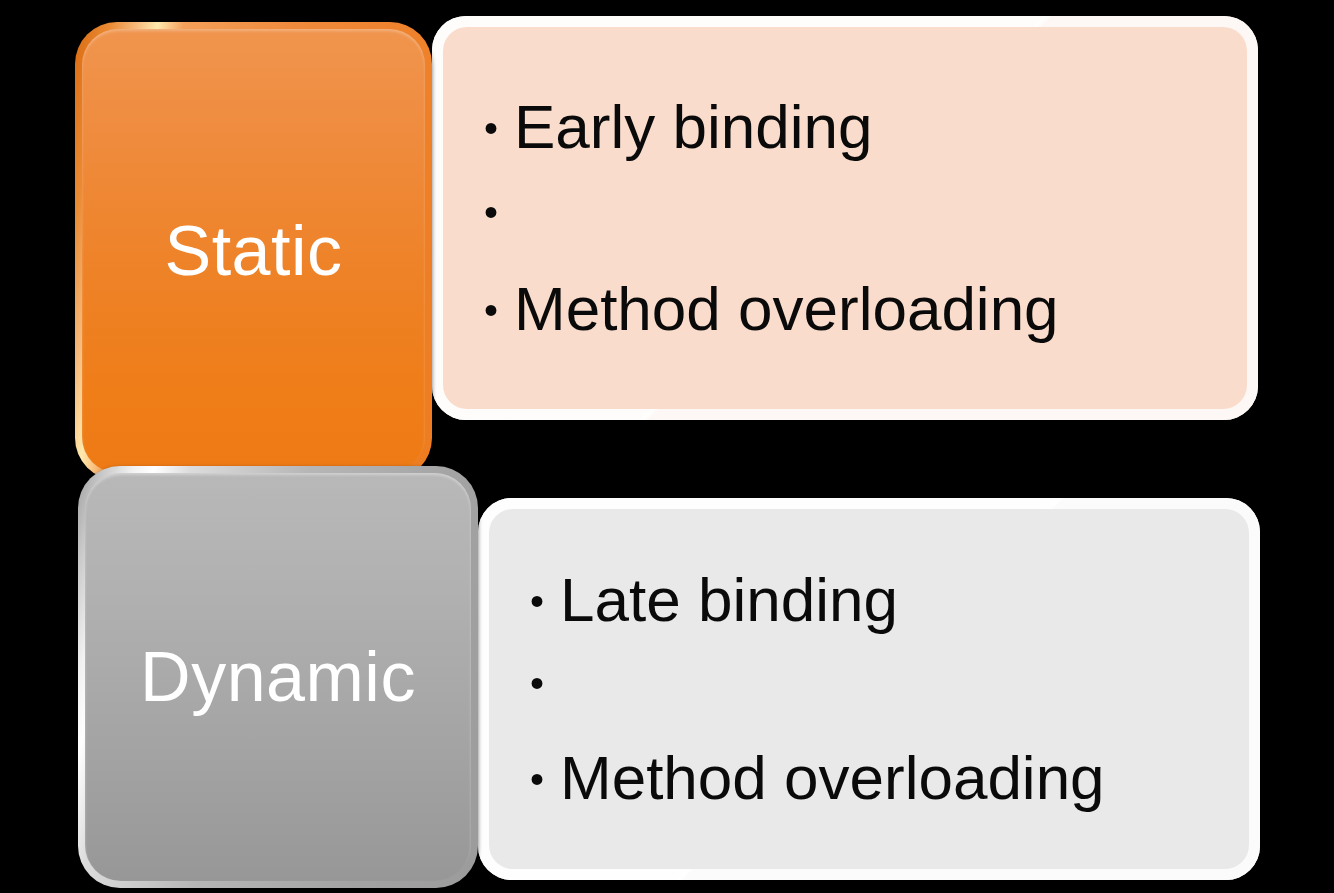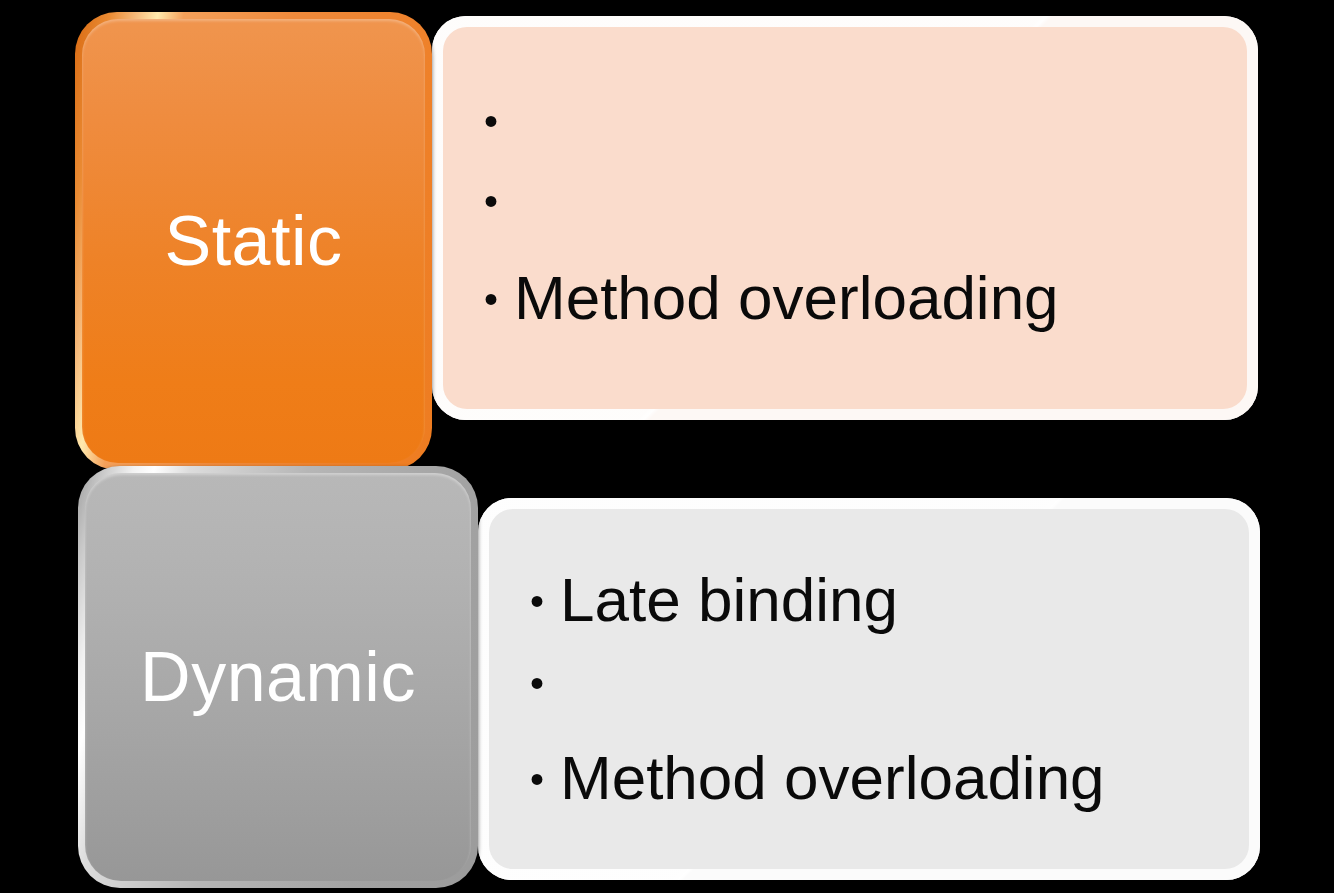--- a/index.html
+++ b/index.html
@@ -45,21 +45,21 @@
     line-height: 1;
     font-weight: 400;
     letter-spacing: 0.5px;
     white-space: nowrap;
     position: relative;
     z-index: 2;
   }
 
   
   #chip-static {
-    left: 75px; top: 12px; width: 357px; height: 458px;
+    left: 75px; top: 22px; width: 357px; height: 458px;
     background: linear-gradient(100deg, #d96a12 0%, #ea8b33 8%, #f6b97a 14%, #ffe9ad 19%, #f4a05a 25%, #ef8a3c 50%, #ee7c20 100%);
   }
   #chip-static .chip-inner {
     background: linear-gradient(180deg, #f0954e 0%, #ef8c3f 22%, #ee8227 55%, #ef7d18 82%, #ee7a15 100%);
     box-shadow: inset 0 2px 3px rgba(255,255,255,0.28);
   }
 
   
   #chip-dynamic {
     left: 78px; top: 466px; width: 400px; height: 422px;
@@ -161,20 +161,21 @@
 <body>
 
 <div class="stage">
 
   <div class="content-panel" id="panel-static">
     <div class="panel-bevel"></div>
     <div class="panel-face"></div>
     <ul class="bullets">
       <li class="bullet-item">
         <span class="bullet-dot">•</span>
+        <span class="bullet-label">Early binding</span>
       </li>
       <li class="bullet-item">
         <span class="bullet-dot">•</span>
       </li>
       <li class="bullet-item">
         <span class="bullet-dot">•</span>
         <span class="bullet-label">Method overloading</span>
       </li>
     </ul>
   </div>

